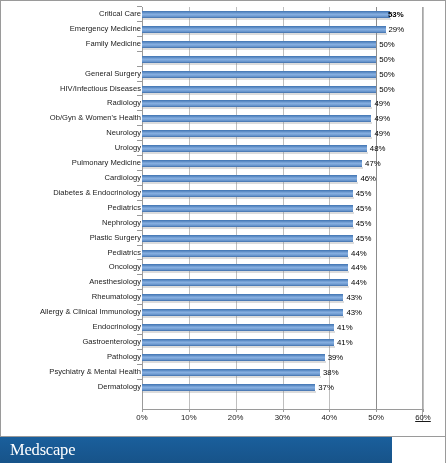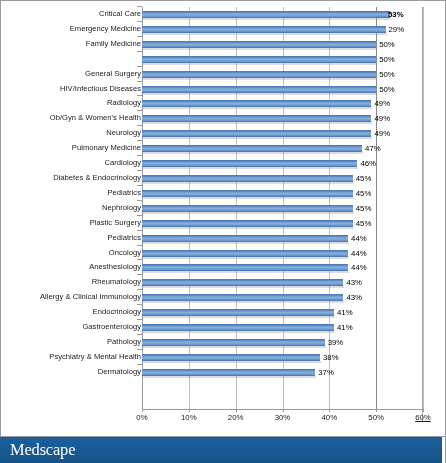--- a/index.html
+++ b/index.html
@@ -136,21 +136,21 @@
     font-size: 7.8px;
     color: #1a1a1a;
     text-align: center;
     width: 40px;
     margin-left: -20px;
   }
   
   #footer {
     position: absolute;
     left: -1px; bottom: 0;
-    width: 442px; height: 26px;
+    width: 392px; height: 26px;
     background: #17578f;
     background: linear-gradient(to bottom, #1a5f9c 0%, #175389 100%);
   }
   #footer-logo {
     position: absolute;
     left: 10px;
     top: 3px;
     font-family: "Liberation Serif", serif;
     font-size: 16.5px;
     color: #ffffff;
@@ -256,20 +256,29 @@
           <div class="val-label" style="left: 373.483px;">49%</div>
         </div>
         <div class="row">
           <div class="cat-label">Neurology</div>
           <div class="tick-stub"></div>
           <div class="bar-wrap">
             <div class="bar-shadow" style="width: 229.483px;"></div>
             <div class="bar" style="width: 229.483px;"></div>
           </div>
           <div class="val-label" style="left: 373.483px;">49%</div>
+        </div>
+        <div class="row">
+          <div class="cat-label">Urology</div>
+          <div class="tick-stub"></div>
+          <div class="bar-wrap">
+            <div class="bar-shadow" style="width: 224.8px;"></div>
+            <div class="bar" style="width: 224.8px;"></div>
+          </div>
+          <div class="val-label" style="left: 368.8px;">48%</div>
         </div>
         <div class="row">
           <div class="cat-label">Pulmonary Medicine</div>
           <div class="tick-stub"></div>
           <div class="bar-wrap">
             <div class="bar-shadow" style="width: 220.117px;"></div>
             <div class="bar" style="width: 220.117px;"></div>
           </div>
           <div class="val-label" style="left: 364.117px;">47%</div>
         </div>

